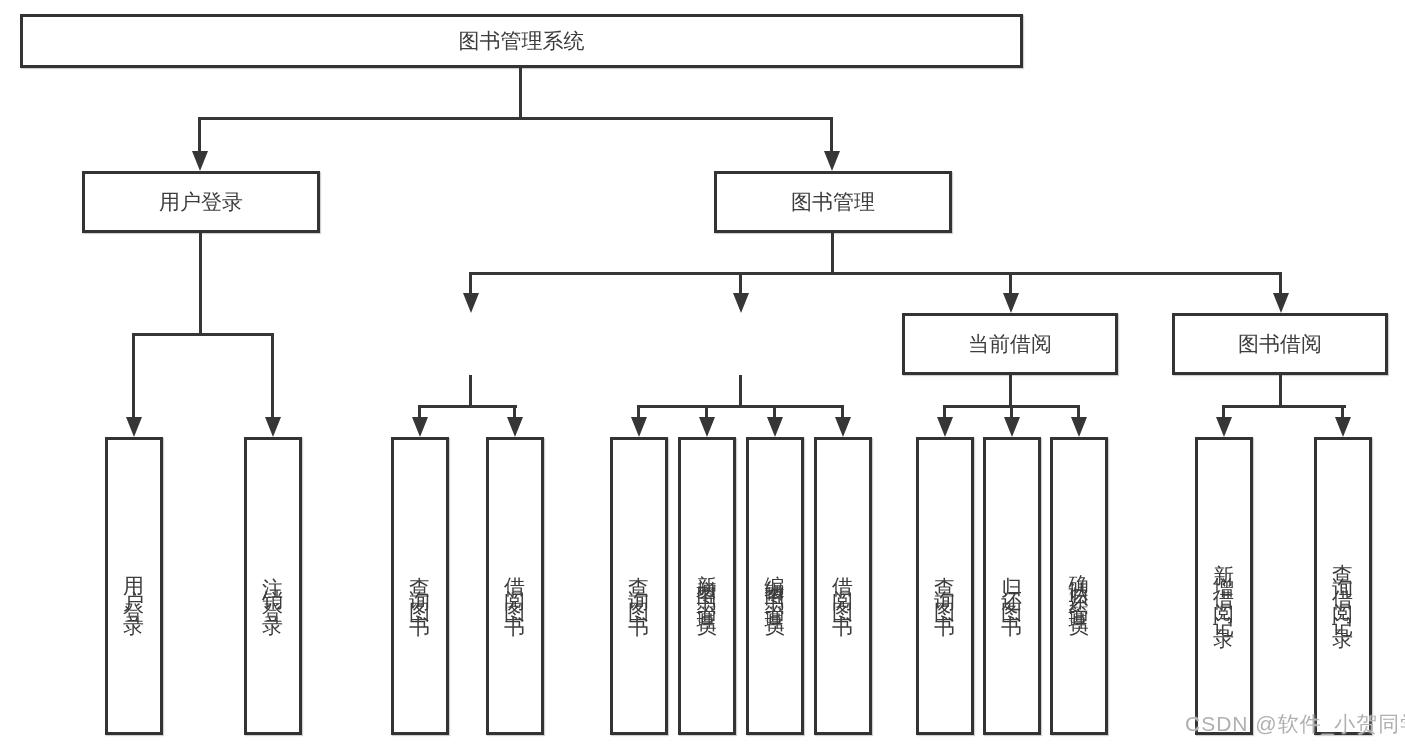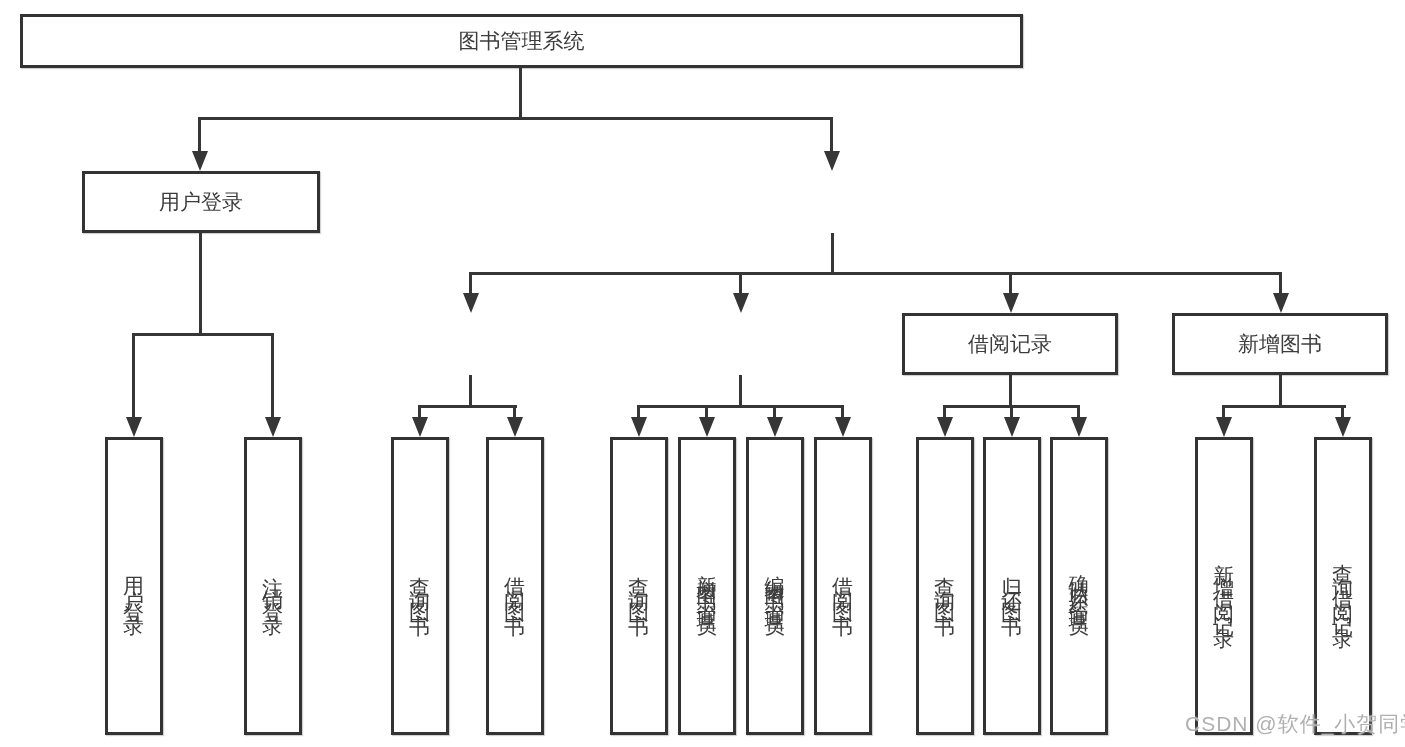--- a/index.html
+++ b/index.html
@@ -69,44 +69,47 @@
   <div class="vl" style="left:519px; top:68px; height:50px;"></div>
   <div class="hl" style="left:199px; top:117px; width:634px;"></div>
   <div class="vl" style="left:198px; top:117px; height:36px;"></div>
   <div class="arr" style="left:192px; top:151px;"></div>
   <div class="vl" style="left:830px; top:117px; height:36px;"></div>
   <div class="arr" style="left:824px; top:151px;"></div>
 
   <div class="box lvl2" style="left:82px;">
     <span>用户登录</span>
   </div>
+  <div class="box lvl2" style="left:714px;">
+    <span>图书管理</span>
+  </div>
 
   <div class="vl" style="left:199px; top:233px; height:103px;"></div>
   <div class="hl" style="left:133px; top:333px; width:141px;"></div>
   <div class="vl" style="left:132px; top:333px; height:84px;"></div>
   <div class="arr" style="left:126px; top:417px;"></div>
   <div class="vl" style="left:271px; top:333px; height:84px;"></div>
   <div class="arr" style="left:265px; top:417px;"></div>
 
   <div class="vl" style="left:831px; top:233px; height:42px;"></div>
   <div class="hl" style="left:469px; top:272px; width:813px;"></div>
   <div class="vl" style="left:469px; top:272px; height:21px;"></div>
   <div class="arr" style="left:463px; top:293px;"></div>
   <div class="vl" style="left:739px; top:272px; height:21px;"></div>
   <div class="arr" style="left:733px; top:293px;"></div>
   <div class="vl" style="left:1009px; top:272px; height:21px;"></div>
   <div class="arr" style="left:1003px; top:293px;"></div>
   <div class="vl" style="left:1279px; top:272px; height:21px;"></div>
   <div class="arr" style="left:1273px; top:293px;"></div>
 
   <div class="box lvl3" style="left:902px;">
-    <span>借阅记录</span>
+    <span>当前借阅</span>
   </div>
   <div class="box lvl3" style="left:1172px;">
-    <span>新增图书</span>
+    <span>图书借阅</span>
   </div>
 
   <div class="vl" style="left:469px; top:375px; height:33px;"></div>
   <div class="hl" style="left:418px; top:405px; width:99px;"></div>
   <div class="vl" style="left:418px; top:405px; height:14px;"></div>
   <div class="arr" style="left:412px; top:417px;"></div>
   <div class="vl" style="left:513px; top:405px; height:14px;"></div>
   <div class="arr" style="left:507px; top:417px;"></div>
 
   <div class="vl" style="left:739px; top:375px; height:33px;"></div>

